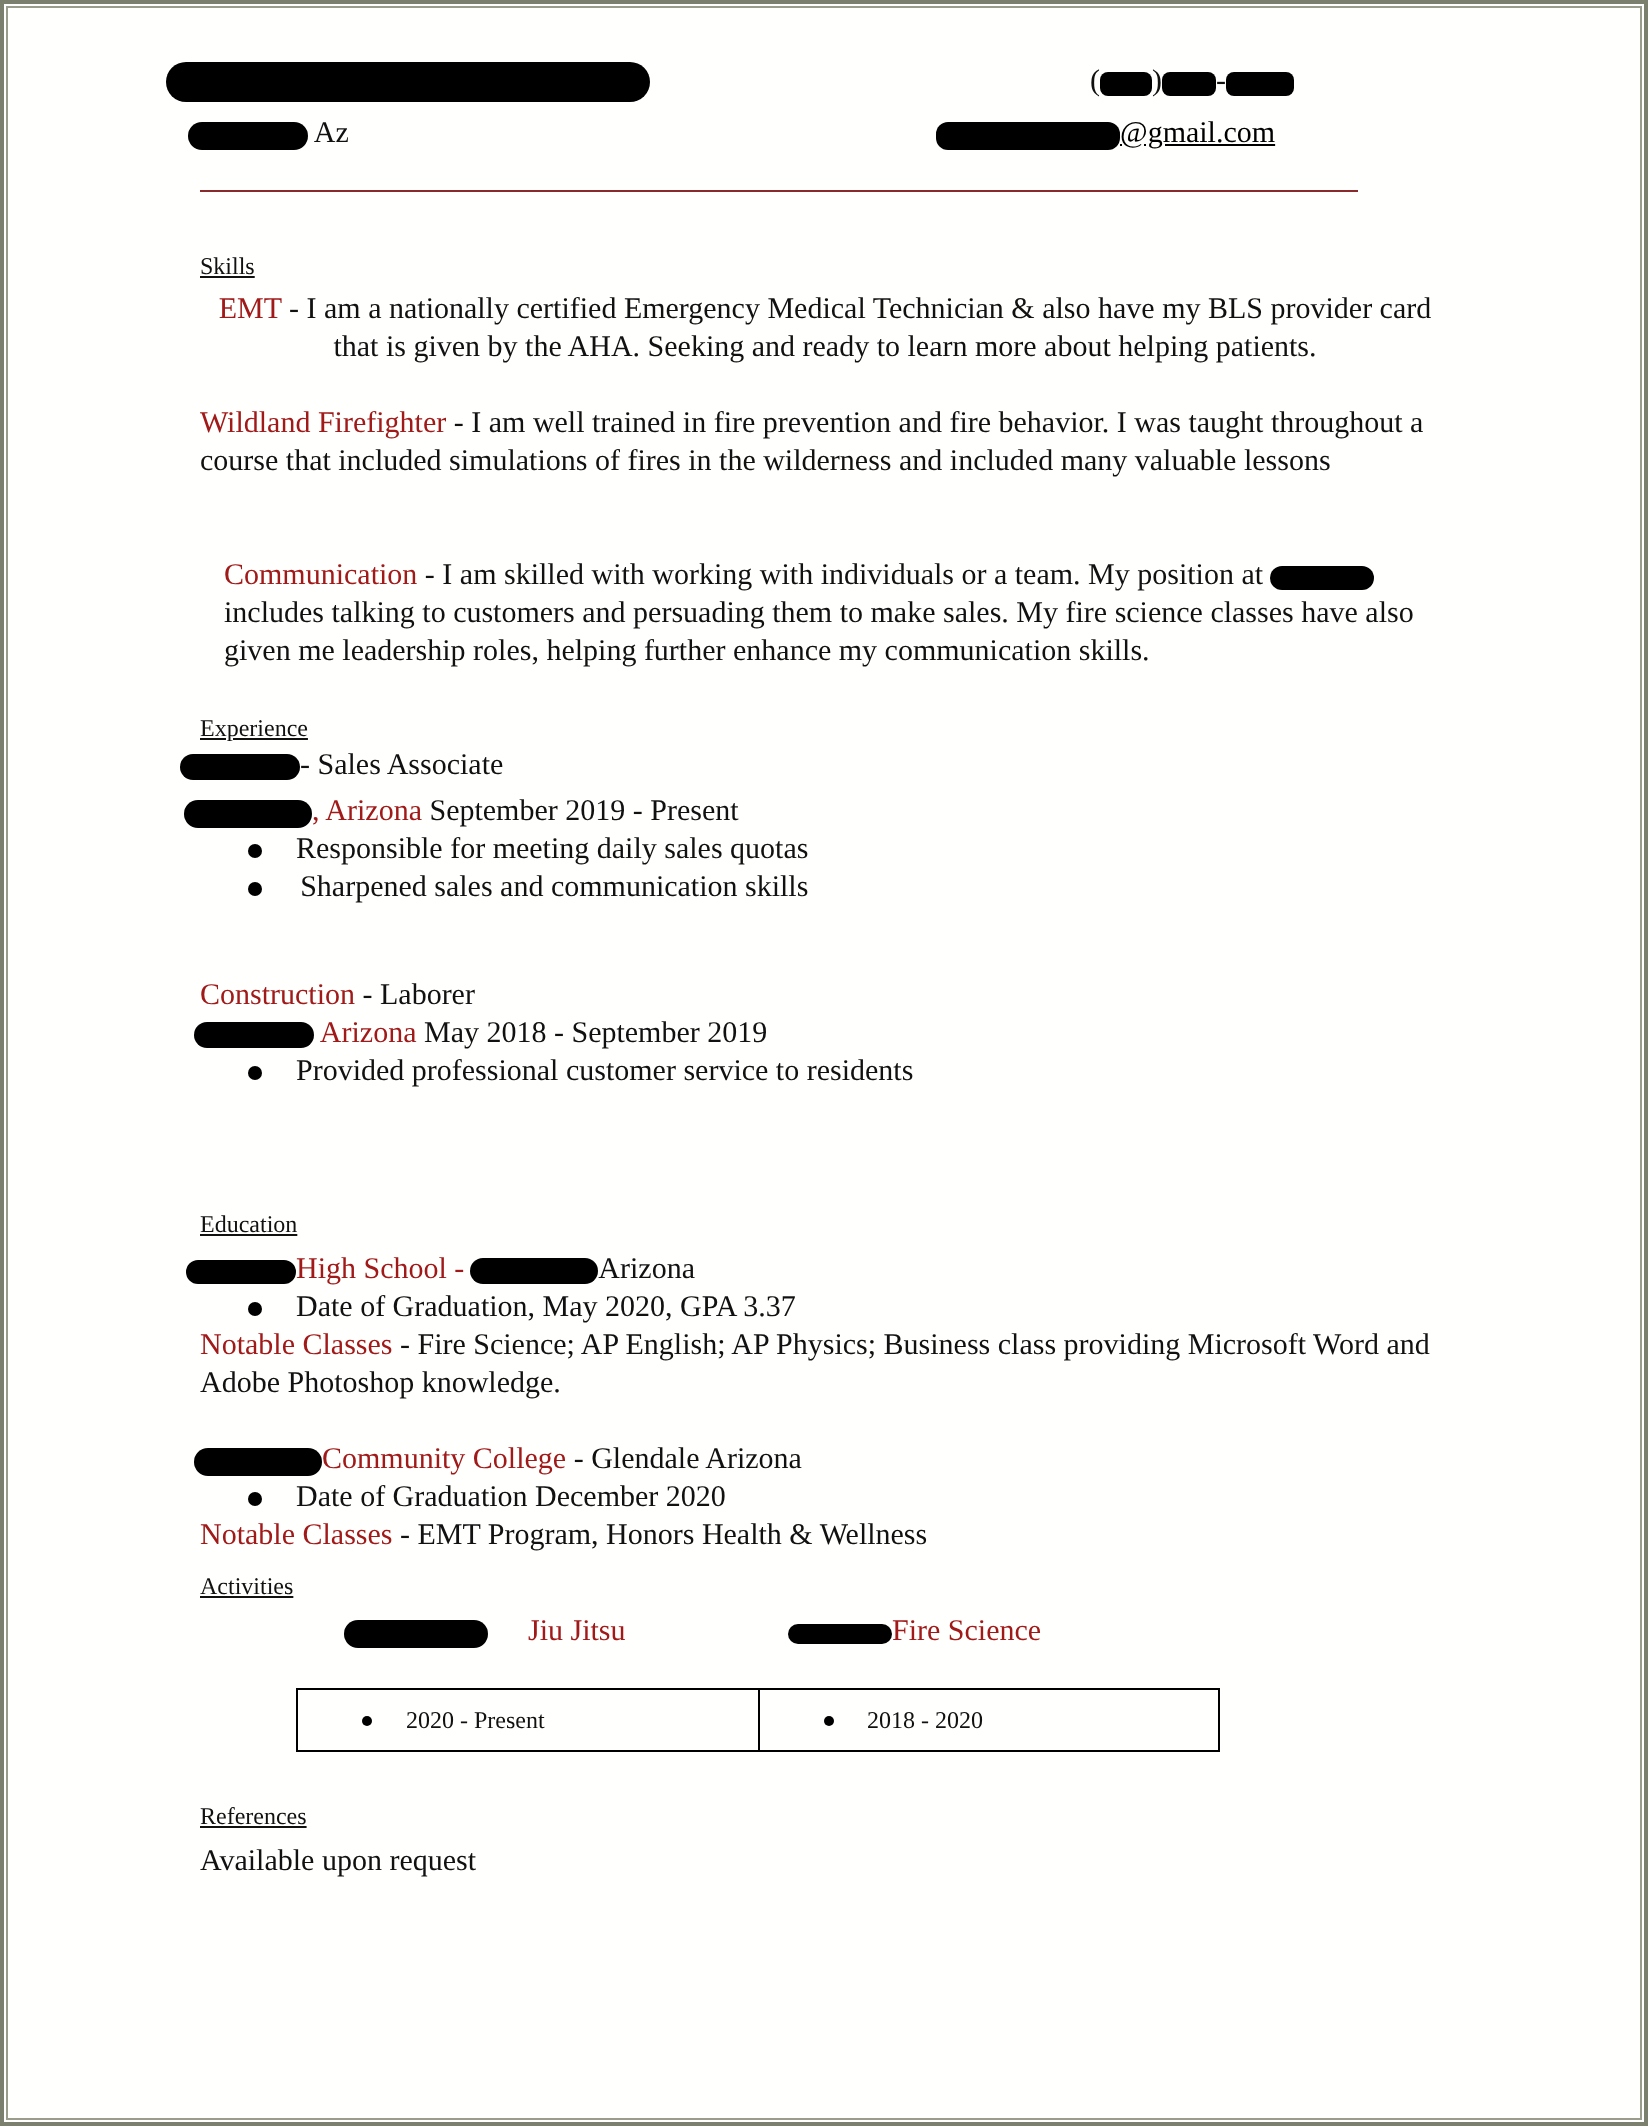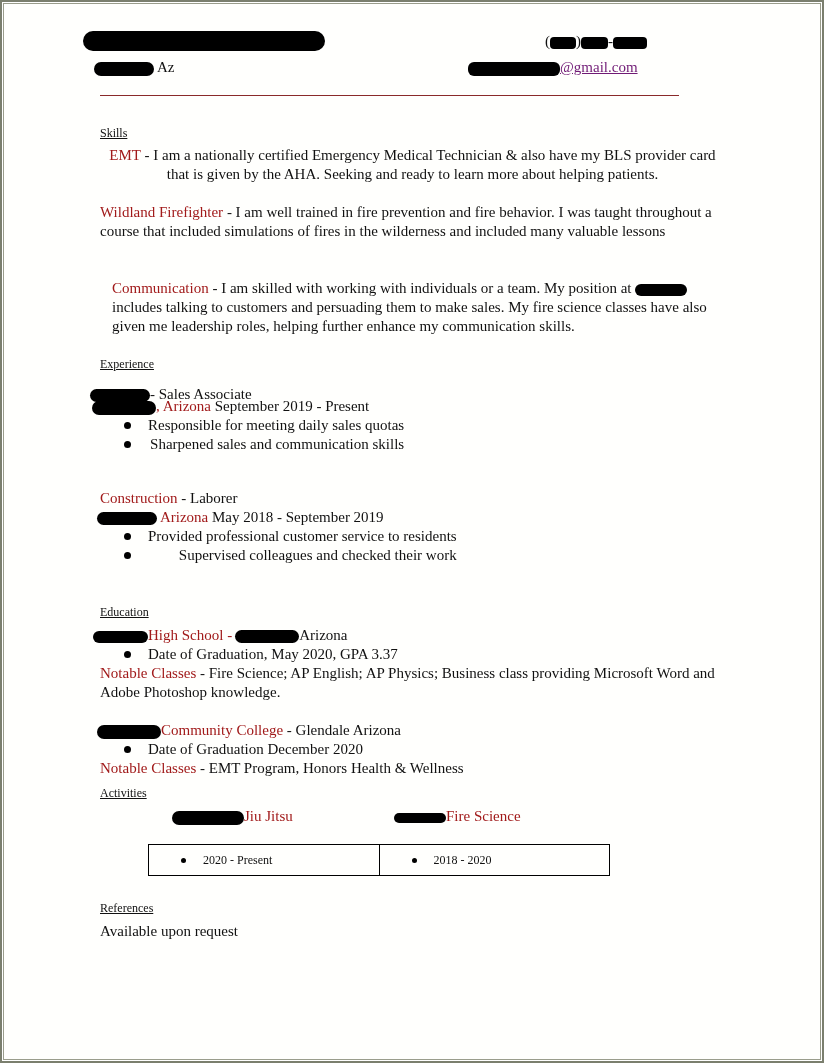--- a/index.html
+++ b/index.html
@@ -16,21 +16,21 @@
   .frame-inner {
     position: absolute; left: 3px; top: 3px; right: 3px; bottom: 3px;
     border: 1px solid #9a9d8c; background: #fffffd;
   }
   .abs { position: absolute; white-space: nowrap; }
   .redact {
     display: inline-block; background: #000; border-radius: 10px;
     vertical-align: middle;
   }
   .red { color: #a11a1a; }
-  .link { color: #701a75; text-decoration: underline; text-align: center; }
+  .link { color: #000000; text-decoration: underline; text-align: center; }
   .t15 { font-size: 15px; line-height: 19px; }
   .heading { font-size: 12px; line-height: 22px; text-decoration: underline; }
   .para { position: absolute; left: 100px; width: 625px; font-size: 15px; line-height: 19px; white-space: normal; }
   ul.bul { position: absolute; margin: 0; padding: 0; list-style: none; text-align: right; }
   ul.bul li { position: relative; font-size: 15px; line-height: 19px; padding-left: 48px; white-space: nowrap; }
   ul.bul li::before {
     content: ""; position: absolute; left: 24px; top: 6px; width: 7px; height: 7px;
     background: #000; border-radius: 50%;
   }
   .rule { position: absolute; left: 100px; top: 95px; width: 579px; height: 1px; background: #8a2a2a; }
@@ -72,40 +72,39 @@
 <div class="para" style="top:203px;">
   <span class="red">Wildland Firefighter</span><span> - I am well trained in fire prevention and fire behavior. I was taught throughout a course that included simulations of fires in the wilderness and included many valuable lessons</span>
 </div>
 
 <div class="para" style="top:279px;margin-left:12px;">
   <span class="red">Communication</span><span> - I am skilled with working with individuals or a team. My position at </span><span class="redact" style="width:52px;height:12px;"></span><span> includes talking to customers and persuading them to make sales. My fire science classes have also given me leadership roles, helping further enhance my communication skills.</span>
 </div>
 
 <div class="abs heading" style="left:100px; top:353px;">Experience</div>
 
-<div class="abs t15" style="left:90px; top:385px;">
+<div class="abs t15" style="left:90px; top:374px;">
   <span class="redact" style="width:60px;height:13px;"></span><span>- Sales Associate</span>
 </div>
 <div class="abs t15" style="left:92px; top:397px;">
   <span class="redact" style="width:64px;height:14px;"></span><span class="red">, Arizona</span><span> September 2019 - Present</span>
 </div>
 <ul class="bul" style="left:100px; top:416px;">
   <li>Responsible for meeting daily sales quotas</li>
   <li>Sharpened sales and communication skills</li>
 </ul>
 
 <div class="abs t15" style="left:100px; top:489px;">
   <span class="red">Construction</span><span> - Laborer</span>
 </div>
 <div class="abs t15" style="left:97px; top:508px;">
   <span class="redact" style="width:60px;height:13px;"></span><span class="red"> Arizona</span><span> May 2018 - September 2019</span>
 </div>
 <ul class="bul" style="left:100px; top:527px;">
   <li>Provided professional customer service to residents</li>
-  <li>Supervised colleagues and checked their work</li>
 </ul>
 
 <div class="abs heading" style="left:100px; top:601px;">Education</div>
 
 <div class="abs t15" style="left:93px; top:626px;">
   <span class="redact" style="width:55px;height:12px;"></span><span class="red">High School -</span><span class="redact" style="width:64px;height:13px;margin-left:3px;"></span><span>Arizona</span>
 </div>
 <ul class="bul" style="left:100px; top:645px;">
   <li>Date of Graduation, May 2020, GPA 3.37</li>
 </ul>
@@ -119,21 +118,21 @@
 <ul class="bul" style="left:100px; top:740px;">
   <li>Date of Graduation December 2020</li>
 </ul>
 <div class="para" style="top:759px;">
   <span class="red">Notable Classes</span><span> - EMT Program, Honors Health &amp; Wellness</span>
 </div>
 
 <div class="abs heading" style="left:100px; top:782px;">Activities</div>
 
 <div class="abs t15" style="left:172px; top:807px;">
-  <span class="redact" style="width:72px;height:14px;"></span><span class="red" style="margin-left:0;font-family:Liberation Serif, serif;">Jiu Jitsu</span>
+  <span class="redact" style="width:72px;height:14px;"></span><span class="red" style="margin-left:20px;font-family:Liberation Serif, serif;">Jiu Jitsu</span>
 </div>
 <div class="abs t15" style="left:394px; top:807px;">
   <span class="redact" style="width:52px;height:10px;"></span><span class="red">Fire Science</span>
 </div>
 
 <table class="act">
   <tbody>
       <tr>
     <td>
           <div class="cell-inner">2020 - Present</div>

